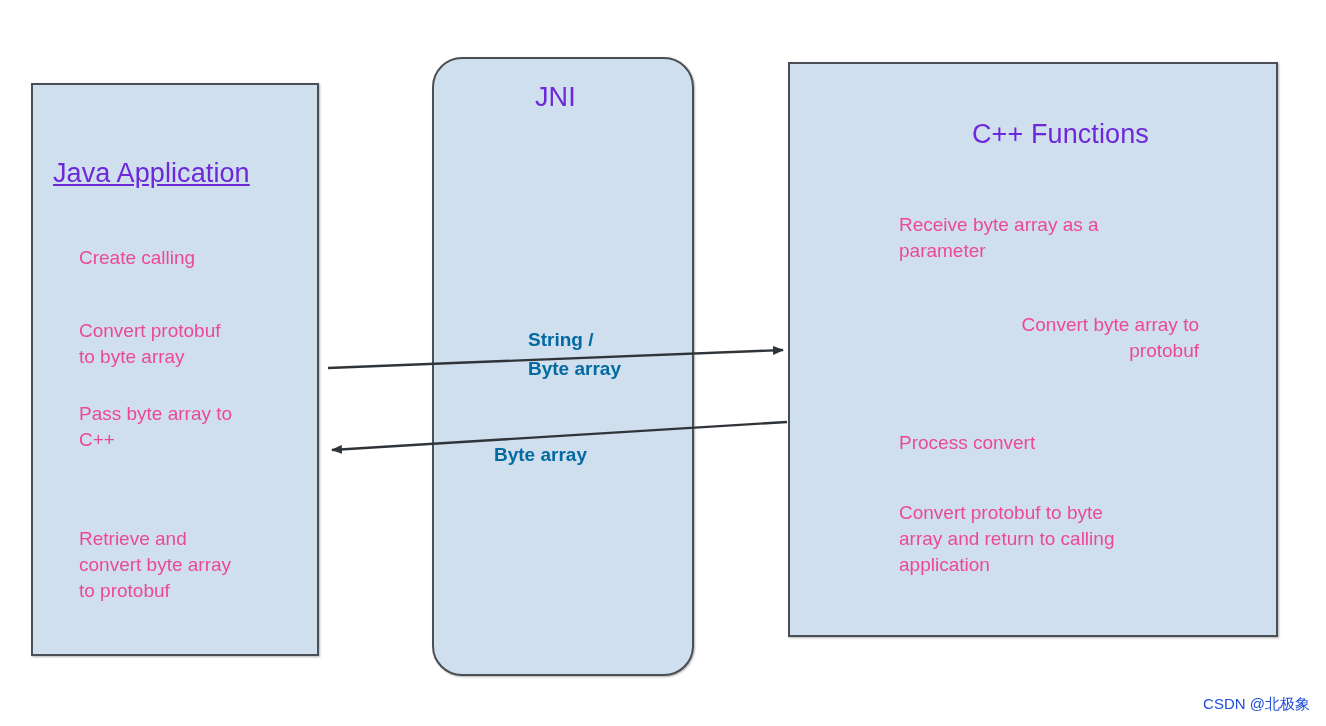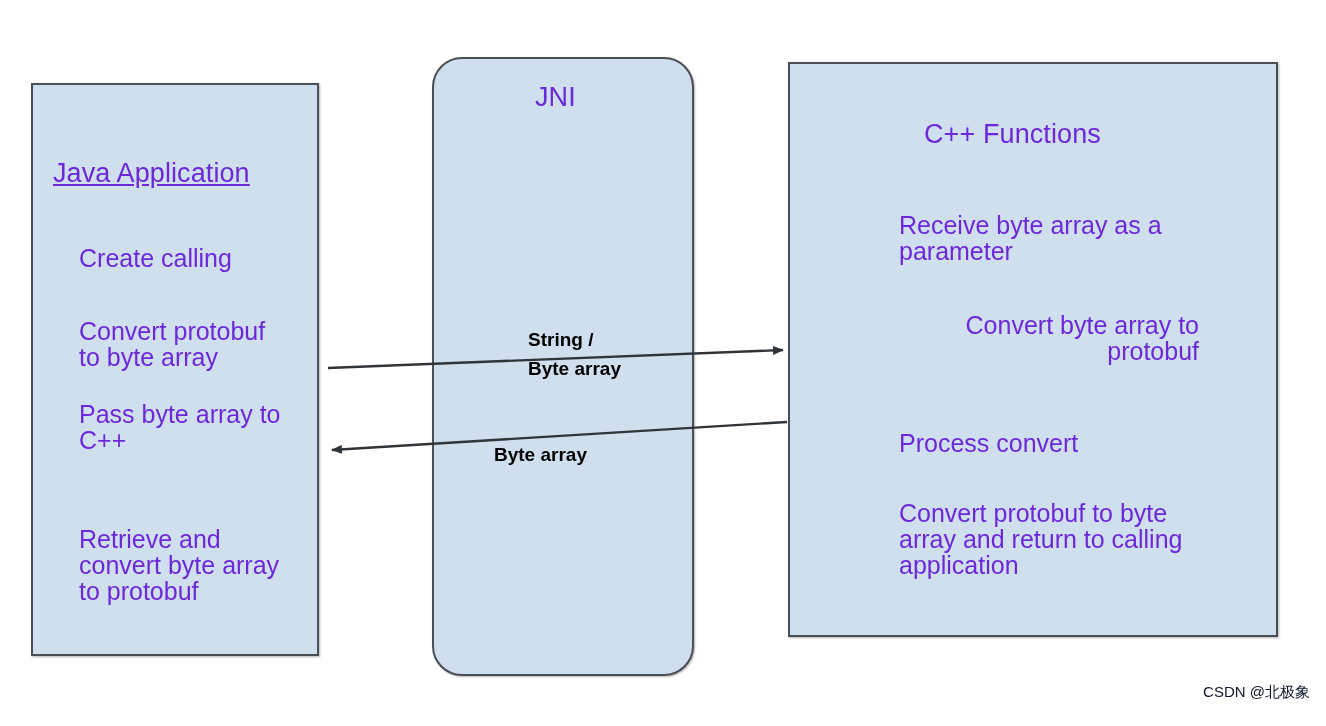--- a/index.html
+++ b/index.html
@@ -56,27 +56,27 @@
   .node-title {
     position: absolute;
     color: #6d28d9;
     font-size: 27px;
     font-weight: 400;
     letter-spacing: 0.1px;
     white-space: nowrap;
   }
   #java-title { left: 53px; top: 158px; text-decoration: underline; }
   #jni-title  { left: 535px; top: 82px; }
-  #cpp-title  { left: 924px; top: 119px; }
+  #cpp-title  { left: 972px; top: 119px; }
 
   
   .step {
     position: absolute;
-    color: #6d28d9;
-    font-size: 25px;
+    color: #ec4899;
+    font-size: 19px;
     font-weight: 400;
     line-height: 26px;
     white-space: pre-line;
   }
   .java-step { left: 79px; width: 215px; }
   .cpp-step  { left: 899px; width: 300px; }
 
   #java-step-0 { top: 245px; }
   #java-step-1 { top: 318px; }
   #java-step-2 { top: 401px; }
@@ -93,35 +93,35 @@
     left: 0;
     top: 0;
     width: 1326px;
     height: 726px;
     pointer-events: none;
   }
 
   
   .arrow-label {
     position: absolute;
-    color: #000000;
+    color: #0369a1;
     font-size: 19px;
     font-weight: bold;
     line-height: 29px;
     white-space: pre-line;
   }
   #label-forward { left: 528px; top: 325px; }
   #label-return  { left: 494px; top: 440px; }
 
   
   #watermark {
     position: absolute;
     right: 16px;
-    bottom: 24px;
-    color: #0f172a;
+    bottom: 12px;
+    color: #1d4ed8;
     font-size: 15px;
     white-space: nowrap;
   }
 </style>
 </head>
 <body>
 
 <div id="canvas">
 
   <div class="node" id="java-box"></div>

